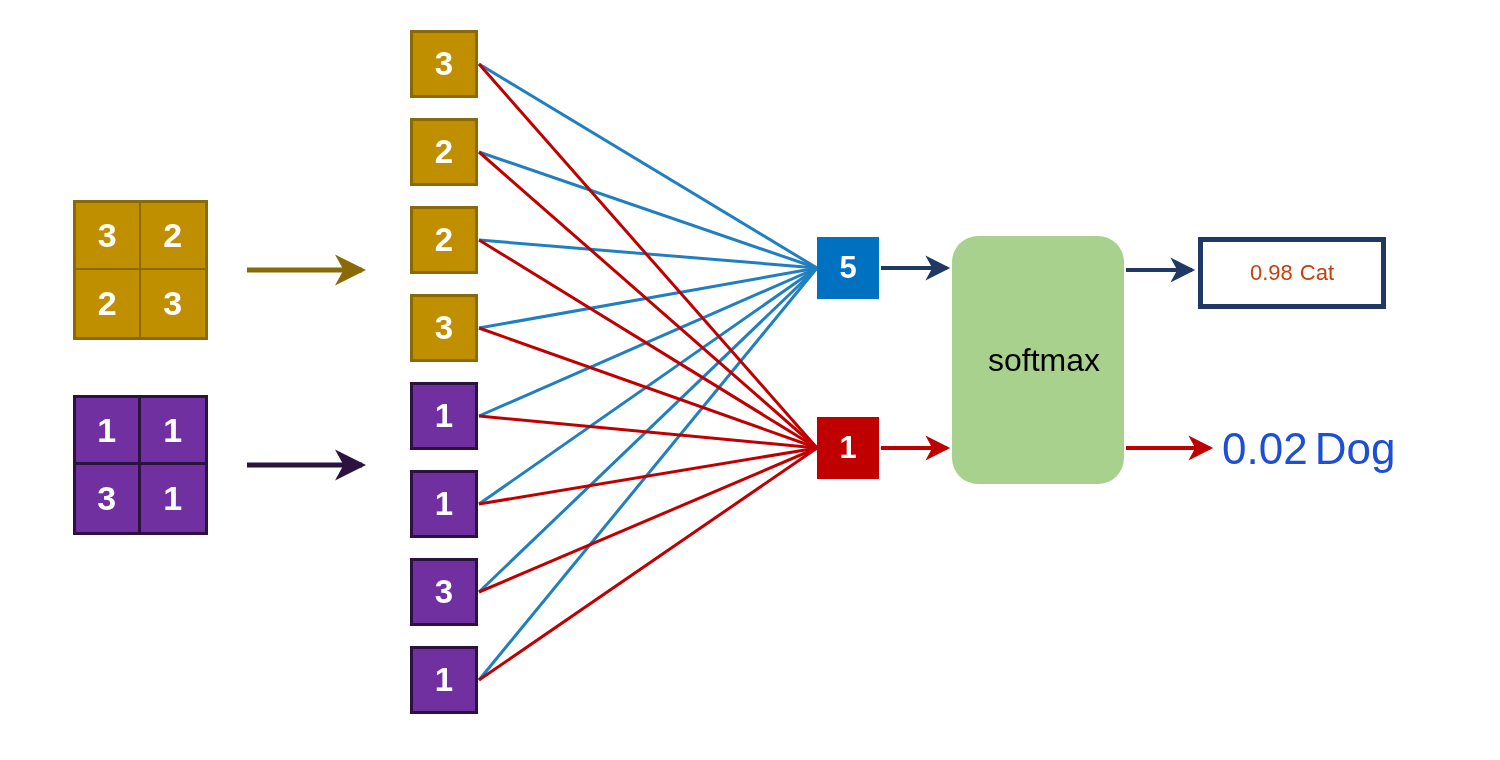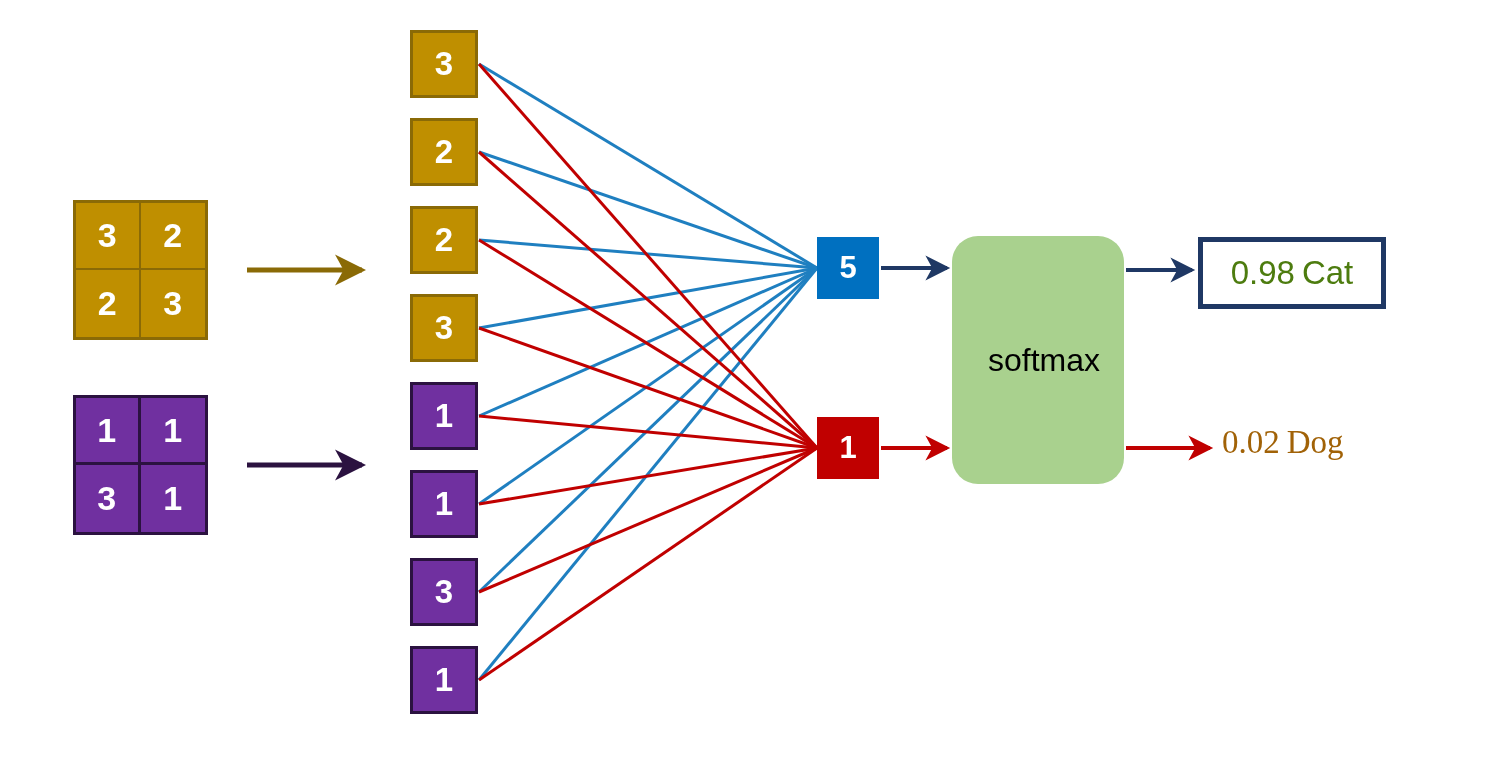--- a/index.html
+++ b/index.html
@@ -146,28 +146,27 @@
     background: #ffffff;
     display: flex;
     align-items: center;
     justify-content: center;
     box-sizing: border-box;
   }
   .out-text {
     position: absolute;
     left: 1222px;
     top: 424px;
-    font-size: 33px;
-    color: #a16207;
+    font-size: 44px;
+    color: #1d4ed8;
     white-space: nowrap;
-    font-family: Liberation Serif, serif;
   }
   .out-label {
-    font-size: 33px;
-    color: #4d7c0f;
+    font-size: 22px;
+    color: #c2410c;
     white-space: nowrap;
   }
   .num { letter-spacing: 0px; }
   .gap { display: inline-block; width: 7px; }
 </style>
 </head>
 <body>
 
 <div id="canvas">
 

